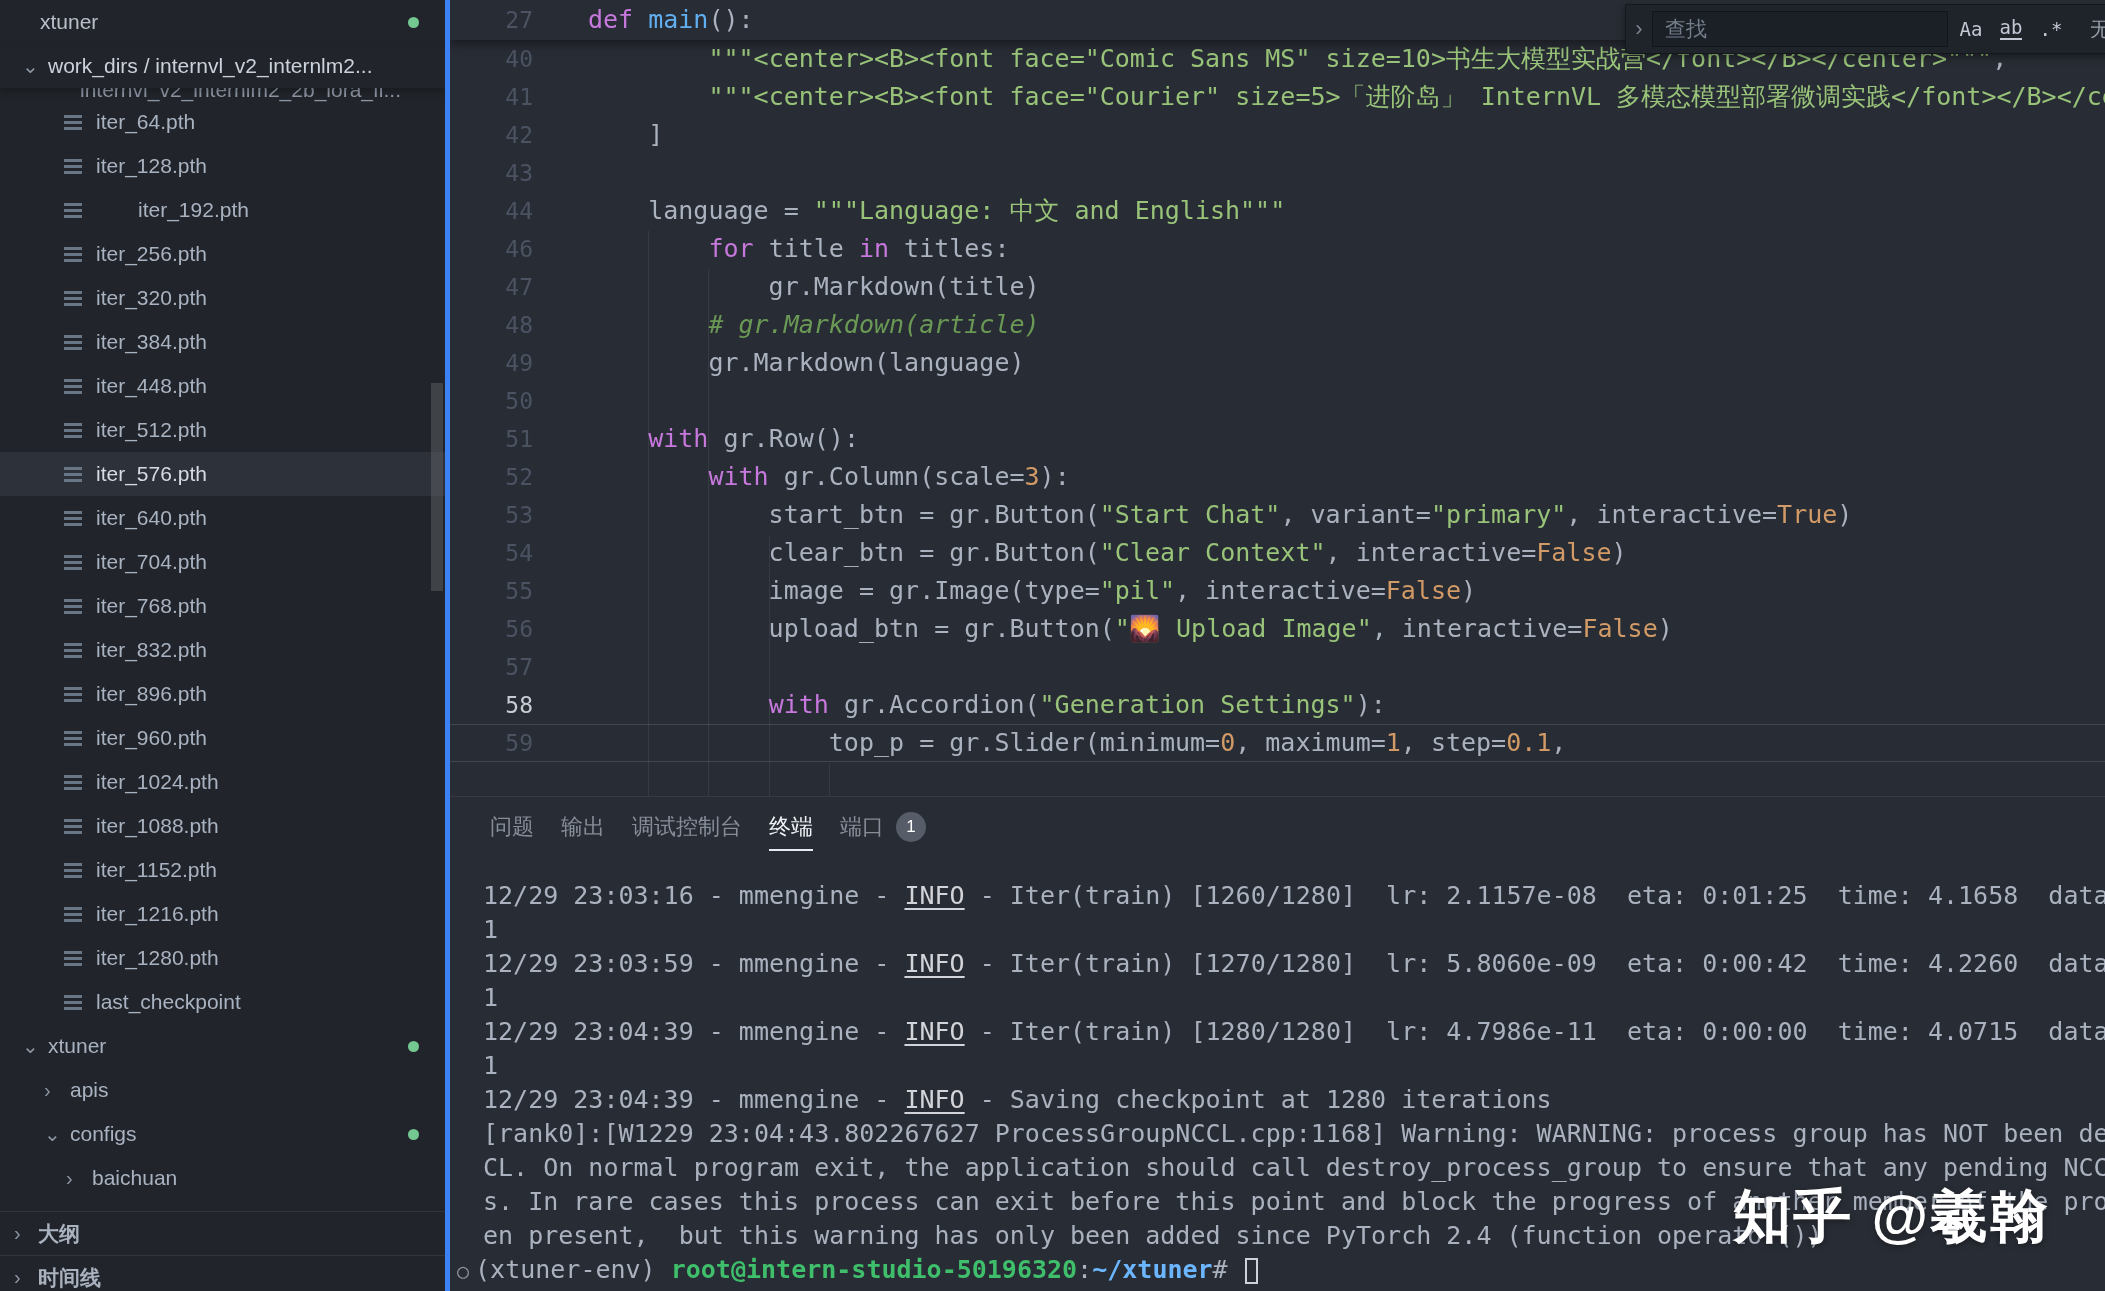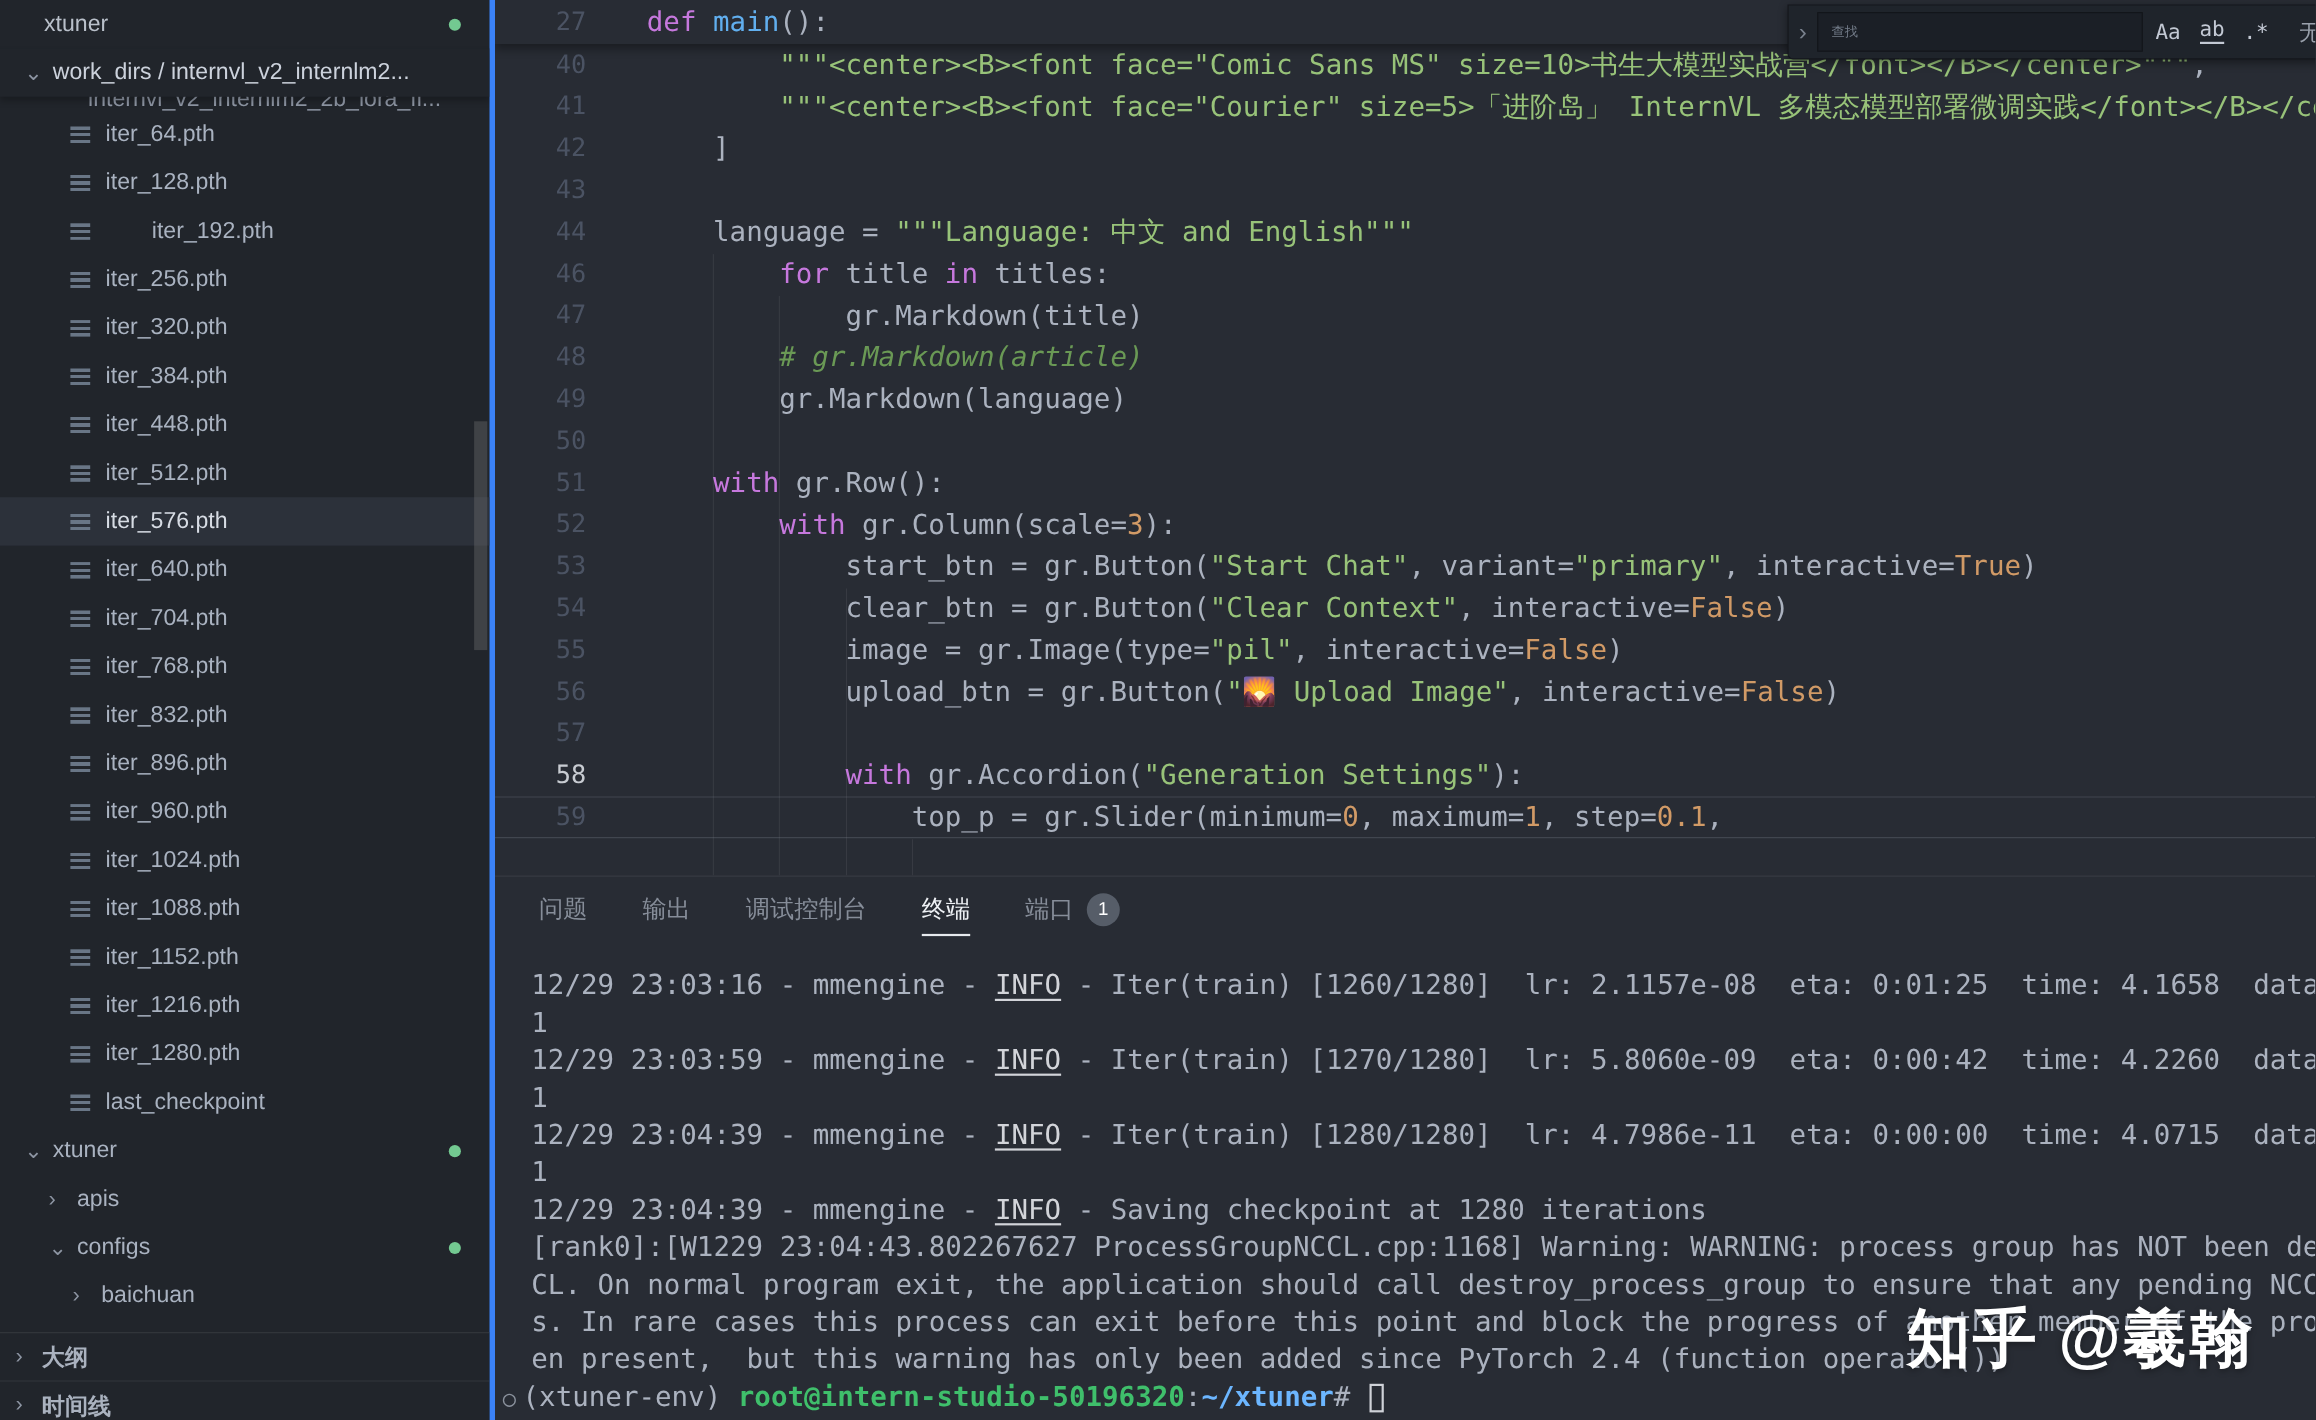--- a/index.html
+++ b/index.html
@@ -36,28 +36,28 @@
   .lc{white-space:pre}
   .tok-d{color:#abb2bf}.tok-k{color:#c678dd}.tok-s{color:#98c379}
   .tok-c{color:#6a9955;font-style:italic}.tok-n{color:#d19a66}.tok-f{color:#61afef}
   .sticky{position:absolute;top:0;left:0;right:0;height:40px;background:#282c34;z-index:4;box-shadow:0 5px 8px rgba(0,0,0,.35);display:flex;line-height:40px;font-family:"DejaVu Sans Mono",monospace;font-size:25px}
   .guide{position:absolute;width:1px;background:rgba(255,255,255,.07)}
   .cur-line{position:absolute;left:0;right:0;top:724px;height:38px;border-top:1px solid rgba(140,148,160,.25);border-bottom:1px solid rgba(140,148,160,.25);pointer-events:none}
 
   
   .find{position:absolute;top:4px;left:1175px;width:580px;height:50px;background:#1f242b;border:1px solid #14171c;border-radius:0 0 5px 5px;display:flex;align-items:center;z-index:6;box-shadow:0 3px 8px rgba(0,0,0,.4)}
   .find-toggle{width:26px;height:100%;display:flex;align-items:center;justify-content:center;color:#7a828e;font-size:22px}
-  .find-input{width:296px;height:36px;background:#1b1f26;border:1px solid #12151a;color:#747d8a;font-size:12px;display:flex;align-items:center;padding:0 12px}
+  .find-input{width:296px;height:36px;background:#1b1f26;border:1px solid #12151a;color:#747d8a;font-size:21px;display:flex;align-items:center;padding:0 12px}
   .find-btn{width:34px;height:34px;margin-left:6px;display:flex;align-items:center;justify-content:center;color:#c3c9d4;font-size:19px;border-radius:4px;font-family:"DejaVu Sans Mono",monospace}
   .ww-inner{border-bottom:2px solid currentColor;line-height:1.05}
   .find-results{margin-left:22px;color:#9aa1ac;font-size:20px;white-space:nowrap}
 
   
   .panel{position:absolute;left:0;right:0;top:796px;bottom:0;background:#282c34;border-top:1px solid rgba(255,255,255,.07)}
-  .tabs{height:60px;display:flex;align-items:flex-end;padding-left:40px;gap:50px}
+  .tabs{height:60px;display:flex;align-items:flex-end;padding-left:40px;gap:27px}
   .tab{position:relative;color:#868d99;font-size:22px;display:flex;align-items:center;gap:12px;height:100%}
   .tab.active{color:#eef1f5}
   .tab.active::after{content:'';position:absolute;left:0;right:0;bottom:6px;height:2px;background:#e7eaee}
   .badge{min-width:30px;height:30px;border-radius:15px;background:#565d68;color:#fff;font-size:17px;display:flex;align-items:center;justify-content:center;padding:0 8px}
   .term{position:absolute;top:60px;left:0;right:0;bottom:0;padding:22px 0 0 33px;font-family:"DejaVu Sans Mono",monospace;font-size:25px;color:#d2d4d9;overflow:hidden}
   .tline{height:34px;line-height:34px;white-space:pre}
   .tok-i{text-decoration:underline;text-underline-offset:4px}
   .tok-g{color:#3fbf6b;font-weight:bold}
   .tok-p{color:#6cb6ff;font-weight:bold}
   .tok-circ{display:inline-block;margin-left:-26px;margin-right:6px;color:#8a919c;font-size:20px}

